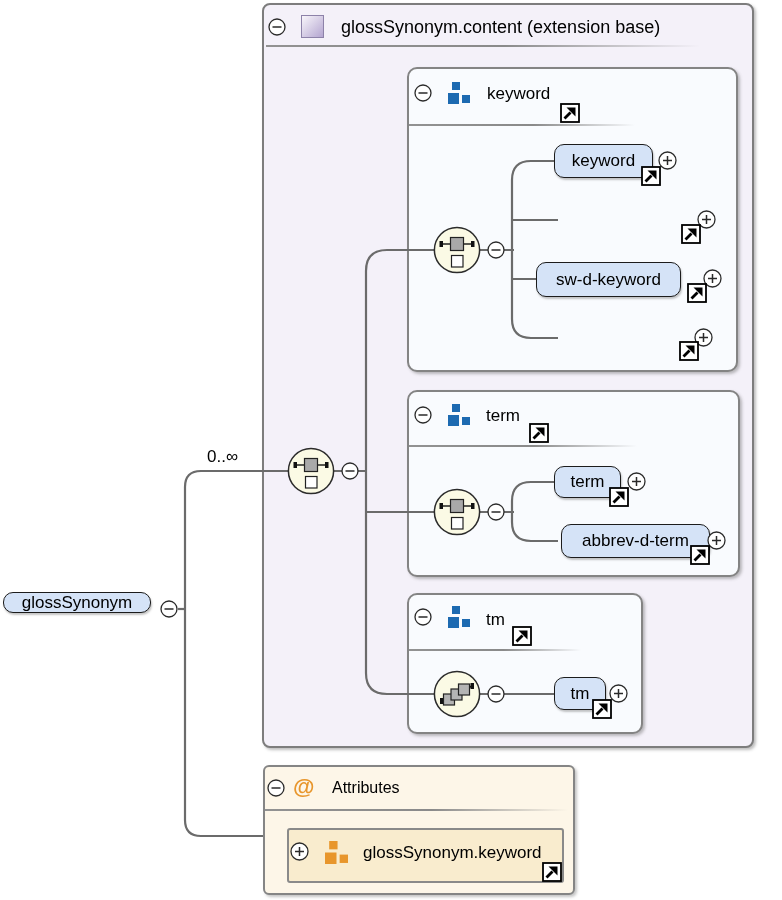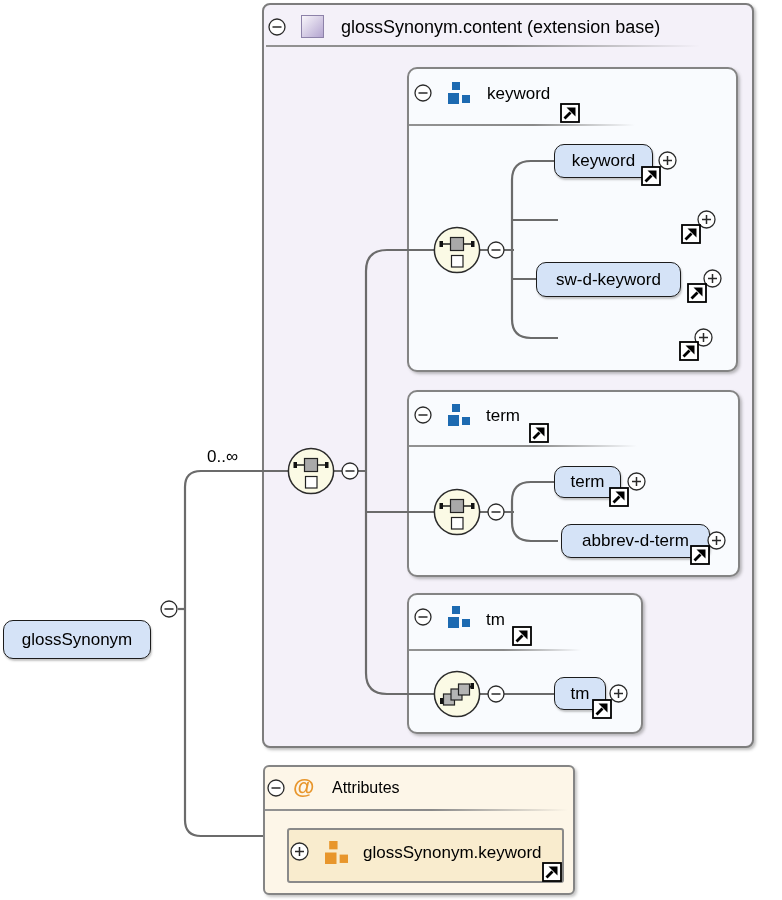--- a/index.html
+++ b/index.html
@@ -104,21 +104,21 @@
 
   <span class="icon clickable" style="left:268px;top:18px;"><svg width="18" height="18">
         <use href="#sym-minus"></use>
       </svg></span>
   <span class="icon" style="left:301px;top:15px;z-index:3;"><svg width="23" height="23">
         <use href="#sym-ctype"></use>
       </svg></span>
   <span class="lbl" style="left:341px;top:17px;font-size:18px;">glossSynonym.content (extension base)</span>
   <div class="sep" style="left:266px;top:45px;width:434px;"></div>
 
-  <div class="ebox" style="left:3px;top:620px;width:148px;height:39px;">glossSynonym</div>
+  <div class="ebox" style="left:3px;top:592px;width:148px;height:21px;">glossSynonym</div>
   <span class="icon clickable" style="left:160px;top:600px;"><svg width="18" height="18">
         <use href="#sym-minus"></use>
       </svg></span>
   <span class="lbl" style="left:207px;top:447px;font-size:17px;">0..∞</span>
 
   <span class="icon" style="left:287px;top:447px;z-index:3;"><svg width="48" height="48">
         <use href="#sym-choice"></use>
       </svg></span>
   <span class="icon clickable" style="left:341px;top:462px;"><svg width="18" height="18">
         <use href="#sym-minus"></use>

